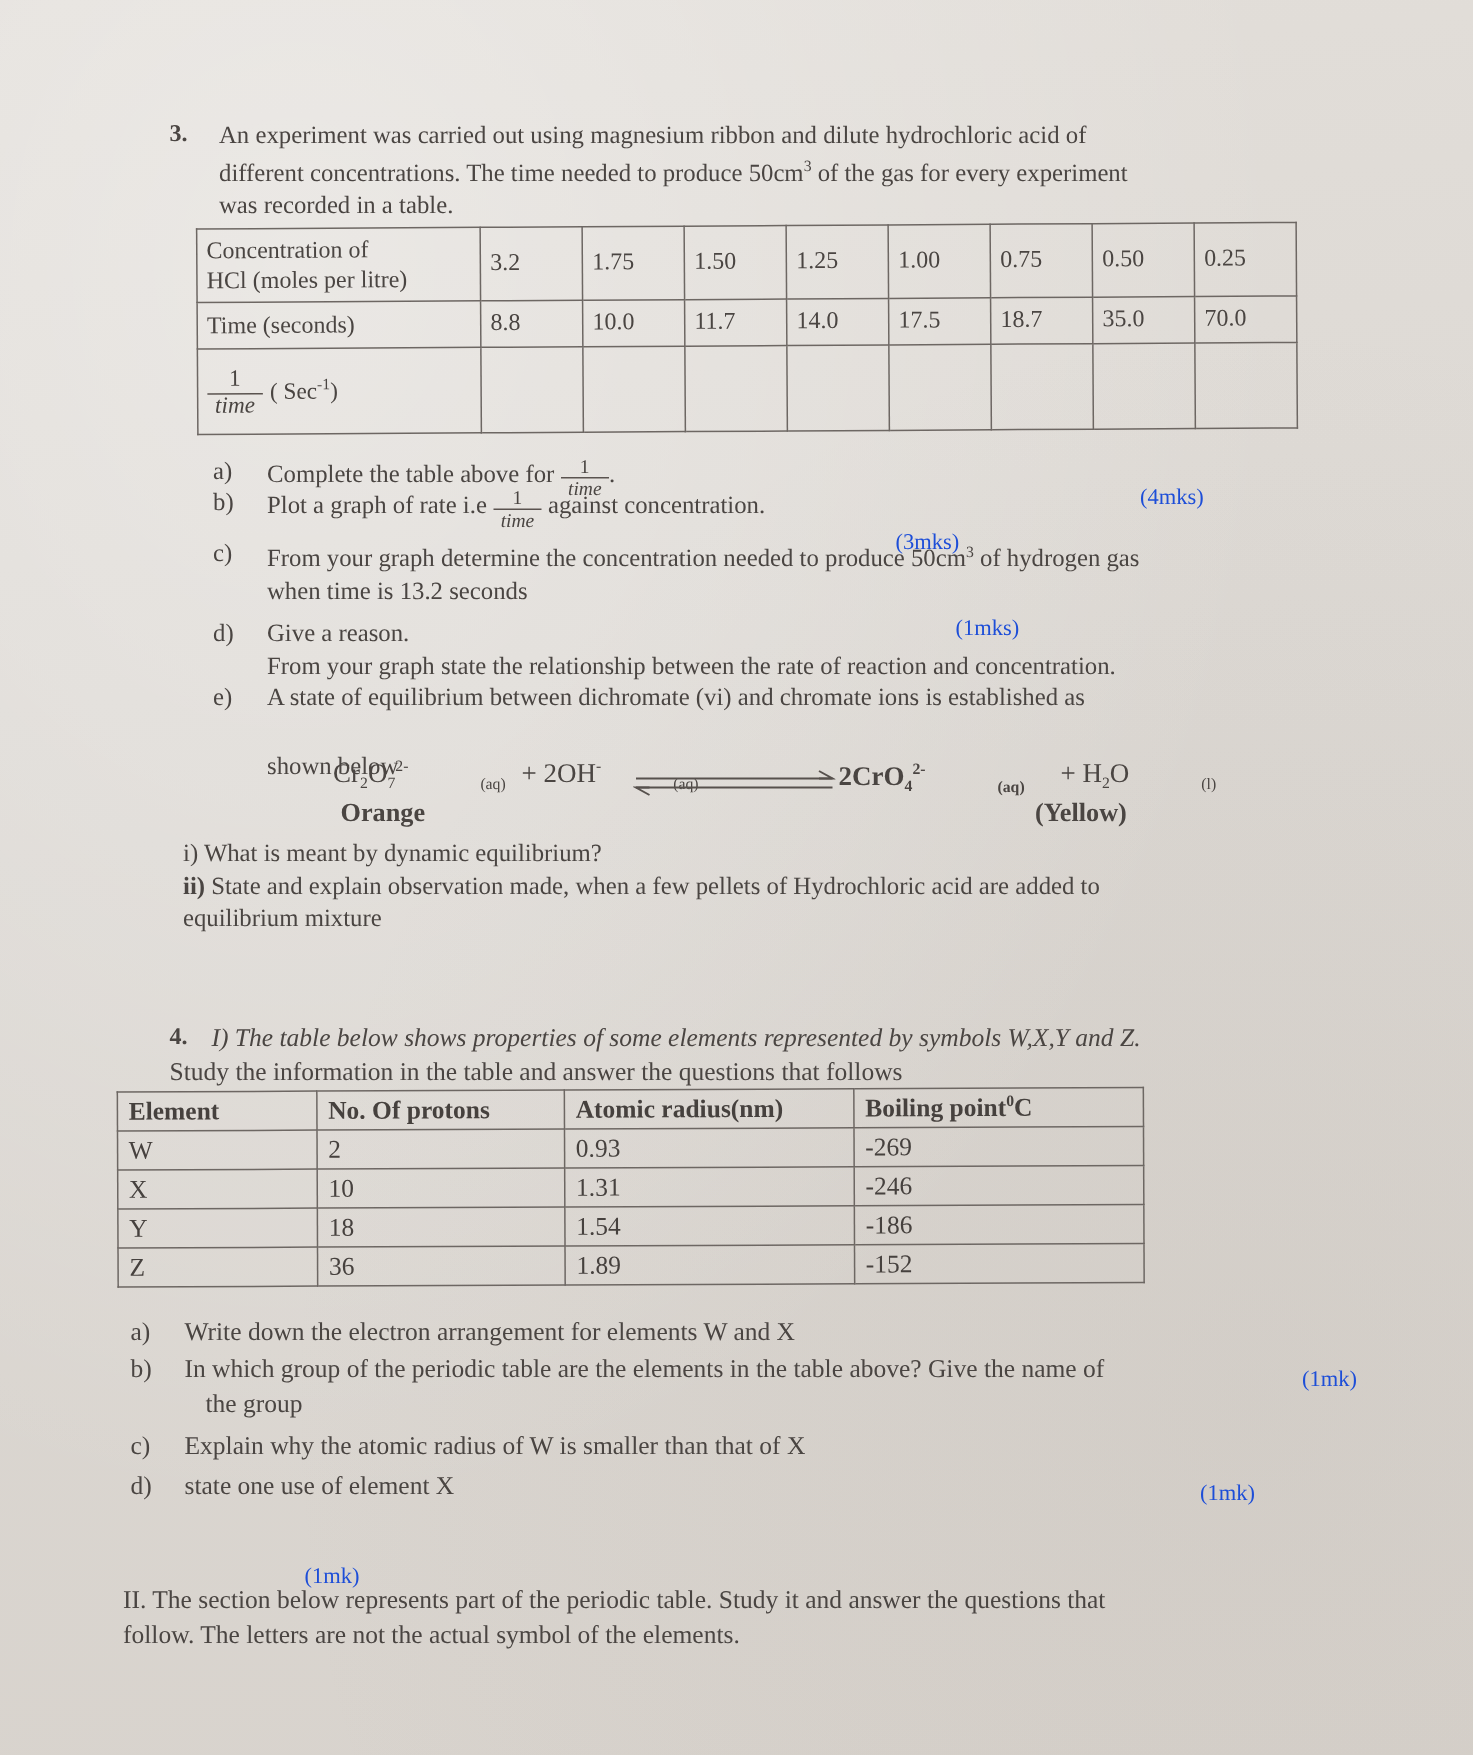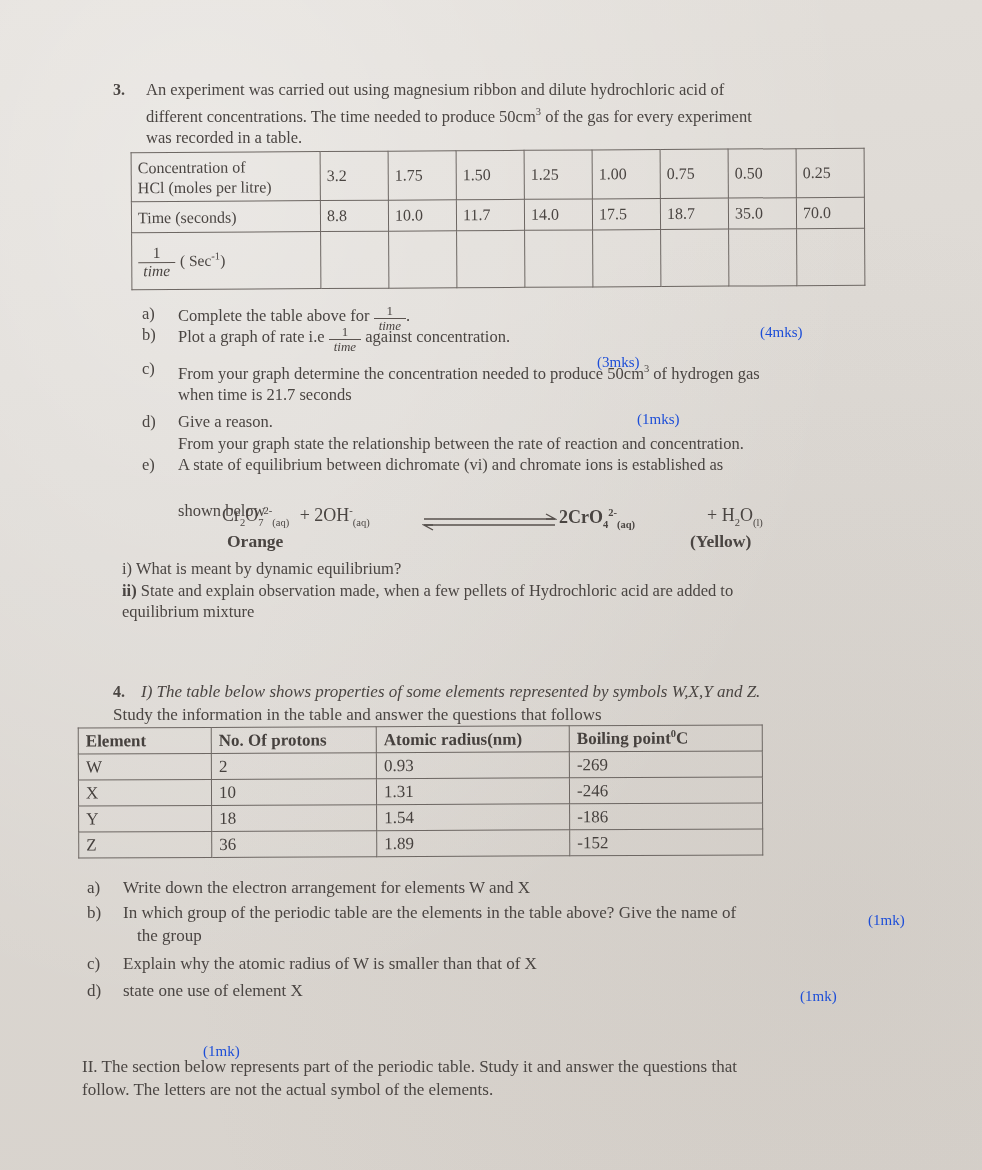--- a/index.html
+++ b/index.html
@@ -82,21 +82,21 @@
   .qitem .lbl { position: absolute; left: 0; top: 0; }
   .qitem .txt { margin-left: 36px; }
   
   #equation { left: 222px; top: 505px; font-size: 18px; color: #4a4542; }
   #eq-left { position: absolute; left: 0; top: 0; white-space: nowrap; }
   #eq-orange { position: absolute; left: 5px; top: 26px; font-weight: bold; font-size: 17.5px; }
   #arrows { position: absolute; left: 200px; top: 8px; width: 135px; height: 20px; }
   #eq-right { position: absolute; left: 337px; top: 2px; white-space: nowrap; font-weight: bold; }
   #eq-water { position: absolute; left: 485px; top: 0px; white-space: nowrap; }
   #eq-yellow { position: absolute; left: 468px; top: 26px; font-weight: bold; font-size: 17.5px; }
-  .state { font-size: 10.5px; vertical-align: sub; }
+  .state { font-size: 10.5px; vertical-align: sub; margin-left: 48px; }
   
   #elem-table {
     left: 78px; top: 726px;
     border-collapse: collapse;
     transform: rotate(-0.25deg);
   }
   #elem-table th, #elem-table td {
     border: 1.1px solid #6d6763;
     font-size: 17px;
     color: #46413e;
@@ -181,21 +181,21 @@
 <div class="abs qitem body-text" style="left:142px; top:324px; width:600px;">
   <span class="lbl">b)</span>
   <span class="txt"><span>Plot a graph of rate i.e </span><span class="frac" style="font-size:13px; position:relative; top:1px;"><span class="top">1</span><span class="bot">time</span></span><span> against concentration.</span></span>
 </div>
 <div class="abs marks" style="left:597px; top:318px;">(3mks)</div>
 
 <div class="abs qitem body-text" style="left:142px; top:358px; width:790px;">
   <span class="lbl">c)</span>
   <div class="txt">
     <div><span>From your graph determine the concentration needed to produce 50cm</span><sup class="sup">3</sup><span> of hydrogen gas</span></div>
-    <div>when time is 21.7 seconds</div>
+    <div>when time is 13.2 seconds</div>
   </div>
 </div>
 <div class="abs marks" style="left:637px; top:375px;">(1mks)</div>
 
 <div class="abs qitem body-text" style="left:142px; top:411px; width:790px;">
   <span class="lbl">d)</span>
   <div class="txt">
     <div>Give a reason.</div>
     <div>From your graph state the relationship between the rate of reaction and concentration.</div>
   </div>

